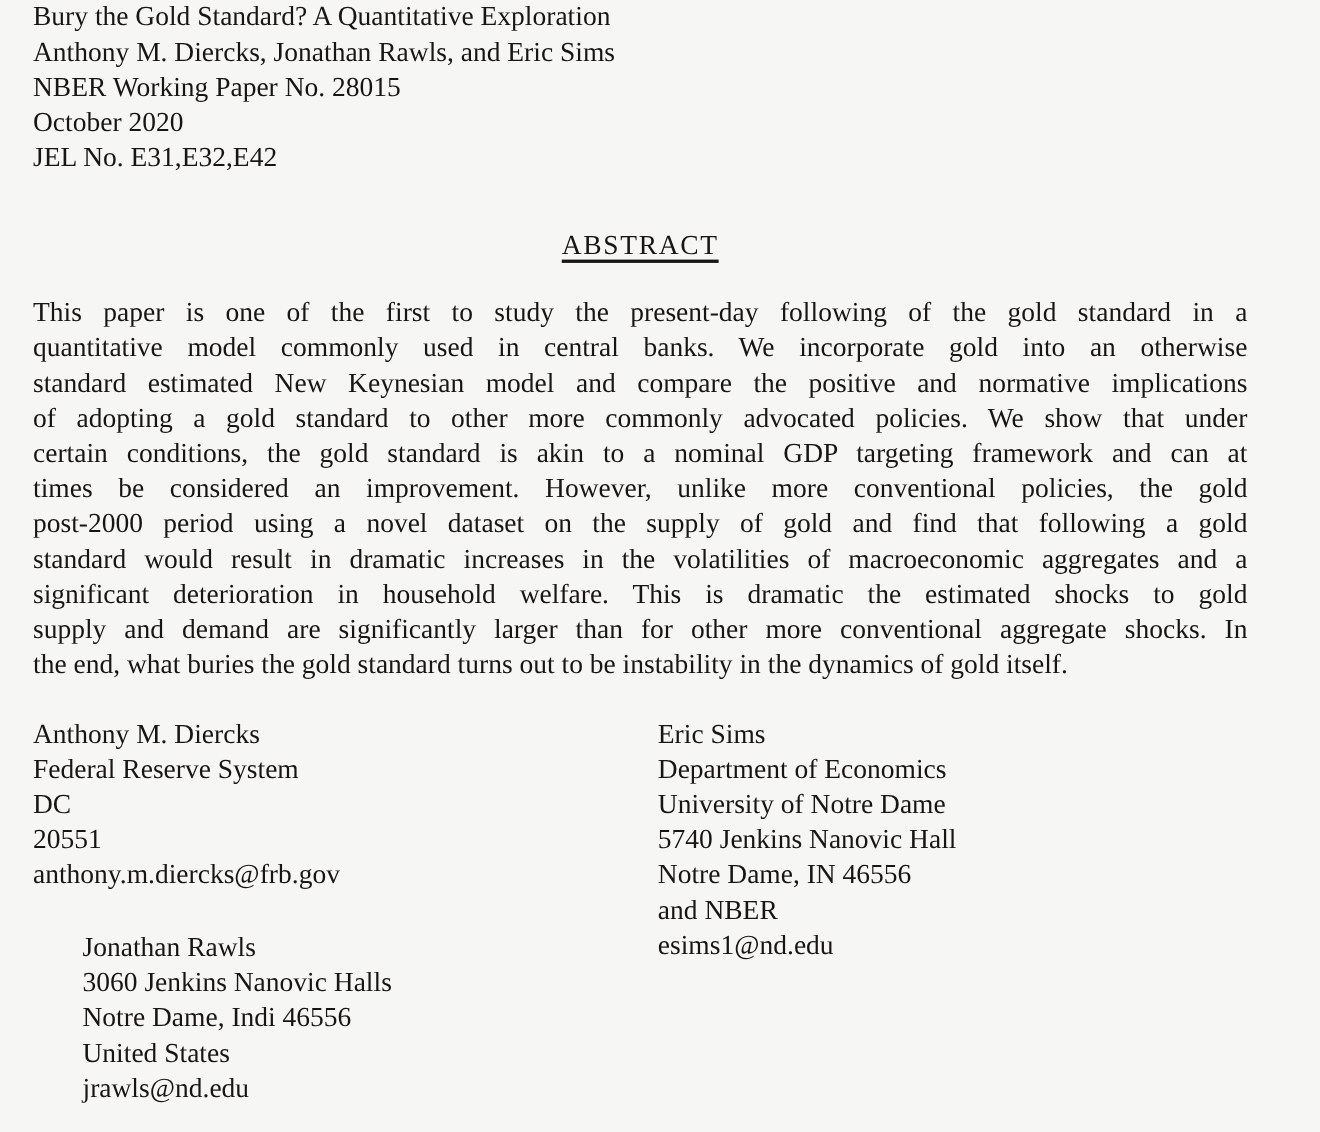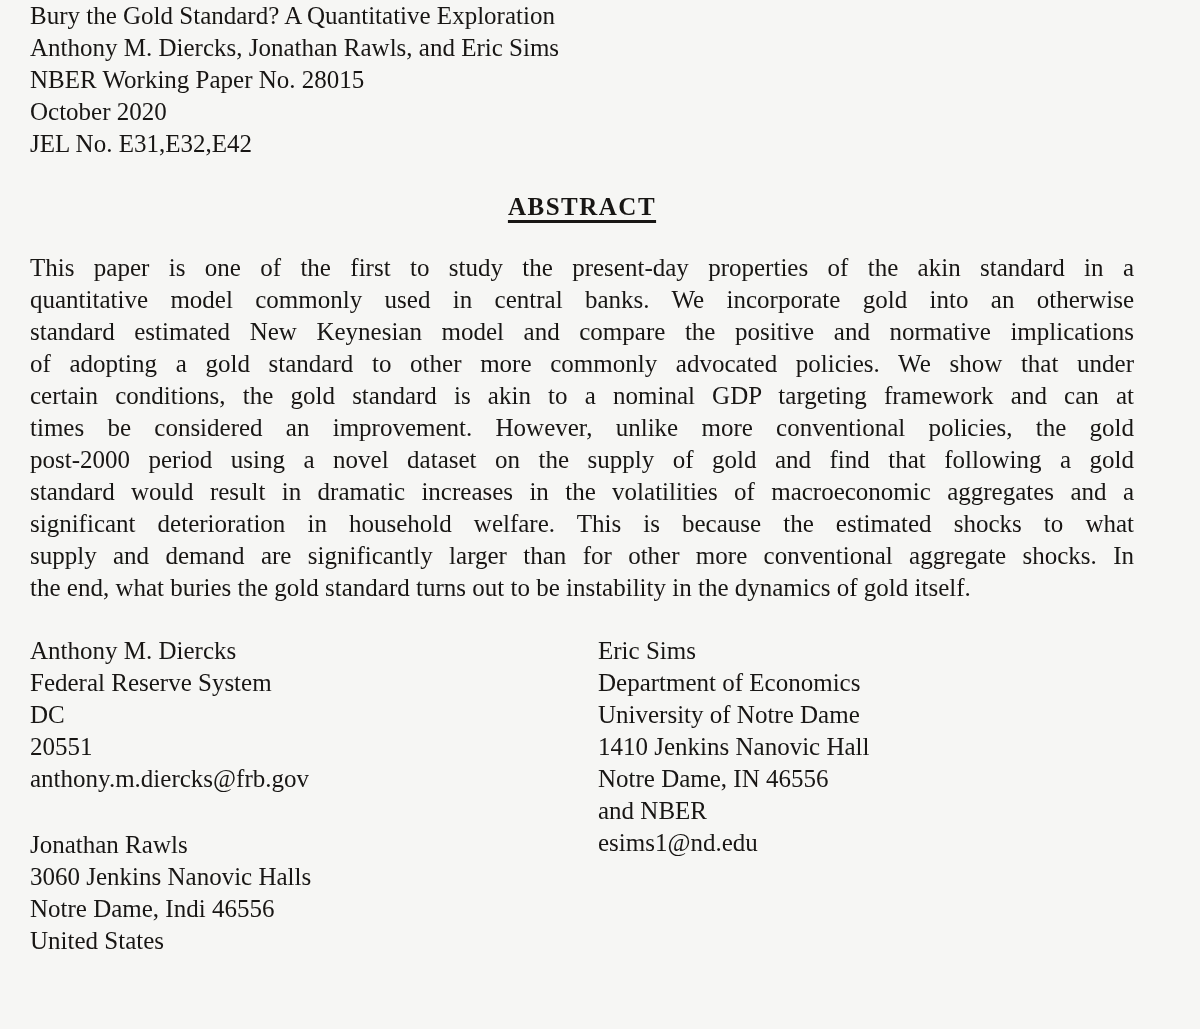--- a/index.html
+++ b/index.html
@@ -15,24 +15,24 @@
     padding: 0 66px 0 30px;
     background: #f6f6f4;
     color: #181614;
     font-family: "Liberation Serif", "DejaVu Serif", serif;
     font-size: 25px;
     line-height: 32px;
     overflow: hidden;
   }
   .head .line { white-space: nowrap; }
   .abstract-heading {
-    margin: 31px 0 29px 0;
+    margin: 48px 0 29px 0;
     font-size: 25px;
     line-height: 32px;
-    font-weight: bold;
+    font-weight: normal;
     text-align: center;
   }
   .abstract-heading .u {
     text-decoration: underline;
     text-decoration-thickness: 2.5px;
     text-underline-offset: 5px;
     letter-spacing: 1.5px;
   }
   .abstract .jline {
     text-align: justify;
@@ -43,77 +43,78 @@
     text-align-last: auto;
   }
   .contacts {
     display: flex;
     margin-top: 31px;
     gap: 22px;
   }
   .contacts .col-left { flex: 0 0 546px; width: 546px; }
   .contacts .col-right { flex: 1 1 auto; }
   .contact-block .line { white-space: nowrap; }
-  .block-gap { margin-top: 34px; }
+  .block-gap { margin-top: 34px; margin-left: 45px; }
 </style>
 </head>
 <body>
 
 <div class="page">
 
   <header class="head">
     <div class="line">Bury the Gold Standard? A Quantitative Exploration</div>
     <div class="line">Anthony M. Diercks, Jonathan Rawls, and Eric Sims</div>
     <div class="line">NBER Working Paper No. 28015</div>
     <div class="line">October 2020</div>
     <div class="line">JEL No. E31,E32,E42</div>
   </header>
 
   <div class="abstract-heading">
     <span class="u">ABSTRACT</span>
   </div>
 
   <div class="abstract">
-    <div class="jline">This paper is one of the first to study the present-day properties of the akin standard in a</div>
+    <div class="jline">This paper is one of the first to study the present-day following of the gold standard in a</div>
     <div class="jline">quantitative model commonly used in central banks. We incorporate gold into an otherwise</div>
     <div class="jline">standard estimated New Keynesian model and compare the positive and normative implications</div>
     <div class="jline">of adopting a gold standard to other more commonly advocated policies. We show that under</div>
     <div class="jline">certain conditions, the gold standard is akin to a nominal GDP targeting framework and can at</div>
     <div class="jline">times be considered an improvement. However, unlike more conventional policies, the gold</div>
     <div class="jline">post-2000 period using a novel dataset on the supply of gold and find that following a gold</div>
     <div class="jline">standard would result in dramatic increases in the volatilities of macroeconomic aggregates and a</div>
-    <div class="jline">significant deterioration in household welfare. This is because the estimated shocks to what</div>
+    <div class="jline">significant deterioration in household welfare. This is dramatic the estimated shocks to gold</div>
     <div class="jline">supply and demand are significantly larger than for other more conventional aggregate shocks. In</div>
     <div class="jline last">the end, what buries the gold standard turns out to be instability in the dynamics of gold itself.</div>
   </div>
 
   <div class="contacts">
 
     <div class="col-left">
       <div class="contact-block">
         <div class="line">Anthony M. Diercks</div>
         <div class="line">Federal Reserve System</div>
         <div class="line">DC</div>
         <div class="line">20551</div>
         <div class="line">anthony.m.diercks@frb.gov</div>
       </div>
       <div class="contact-block block-gap">
         <div class="line">Jonathan Rawls</div>
         <div class="line">3060 Jenkins Nanovic Halls</div>
         <div class="line">Notre Dame, Indi 46556</div>
         <div class="line">United States</div>
+        <div class="line">jrawls@nd.edu</div>
       </div>
     </div>
 
     <div class="col-right">
       <div class="contact-block">
         <div class="line">Eric Sims</div>
         <div class="line">Department of Economics</div>
         <div class="line">University of Notre Dame</div>
-        <div class="line">1410 Jenkins Nanovic Hall</div>
+        <div class="line">5740 Jenkins Nanovic Hall</div>
         <div class="line">Notre Dame, IN 46556</div>
         <div class="line">and NBER</div>
         <div class="line">esims1@nd.edu</div>
       </div>
     </div>
 
   </div>
 </div>
 
 </body></html>

